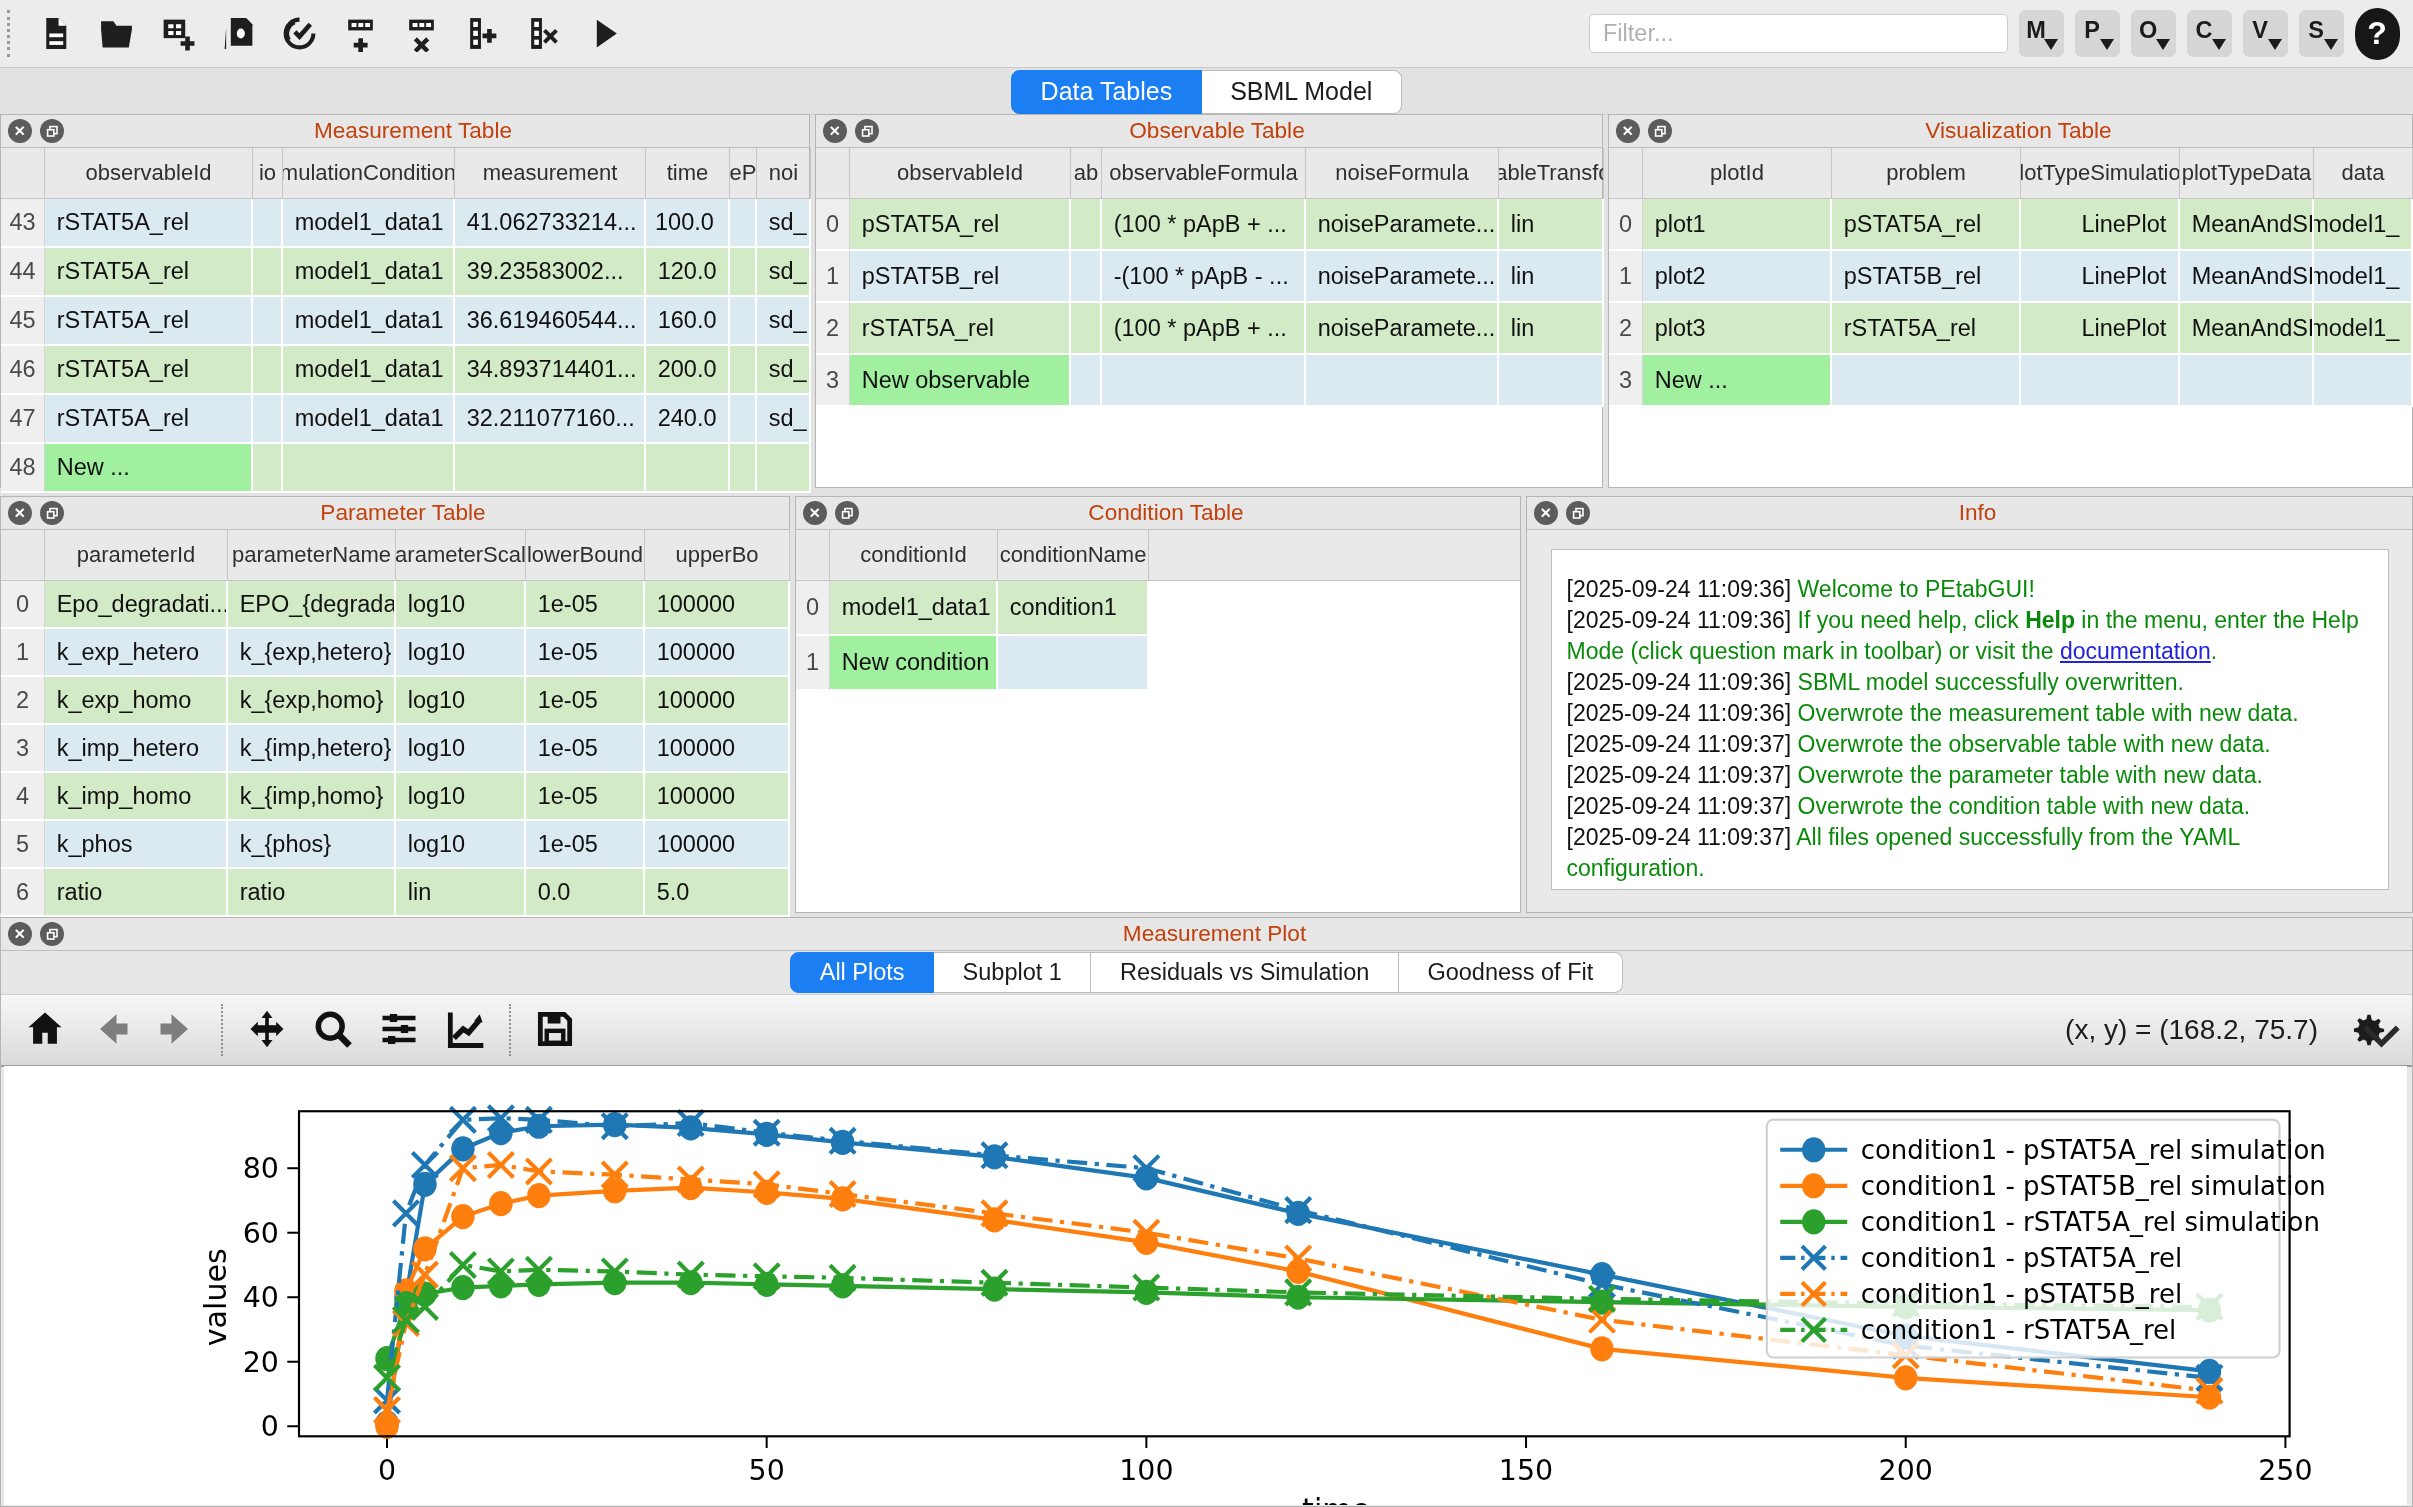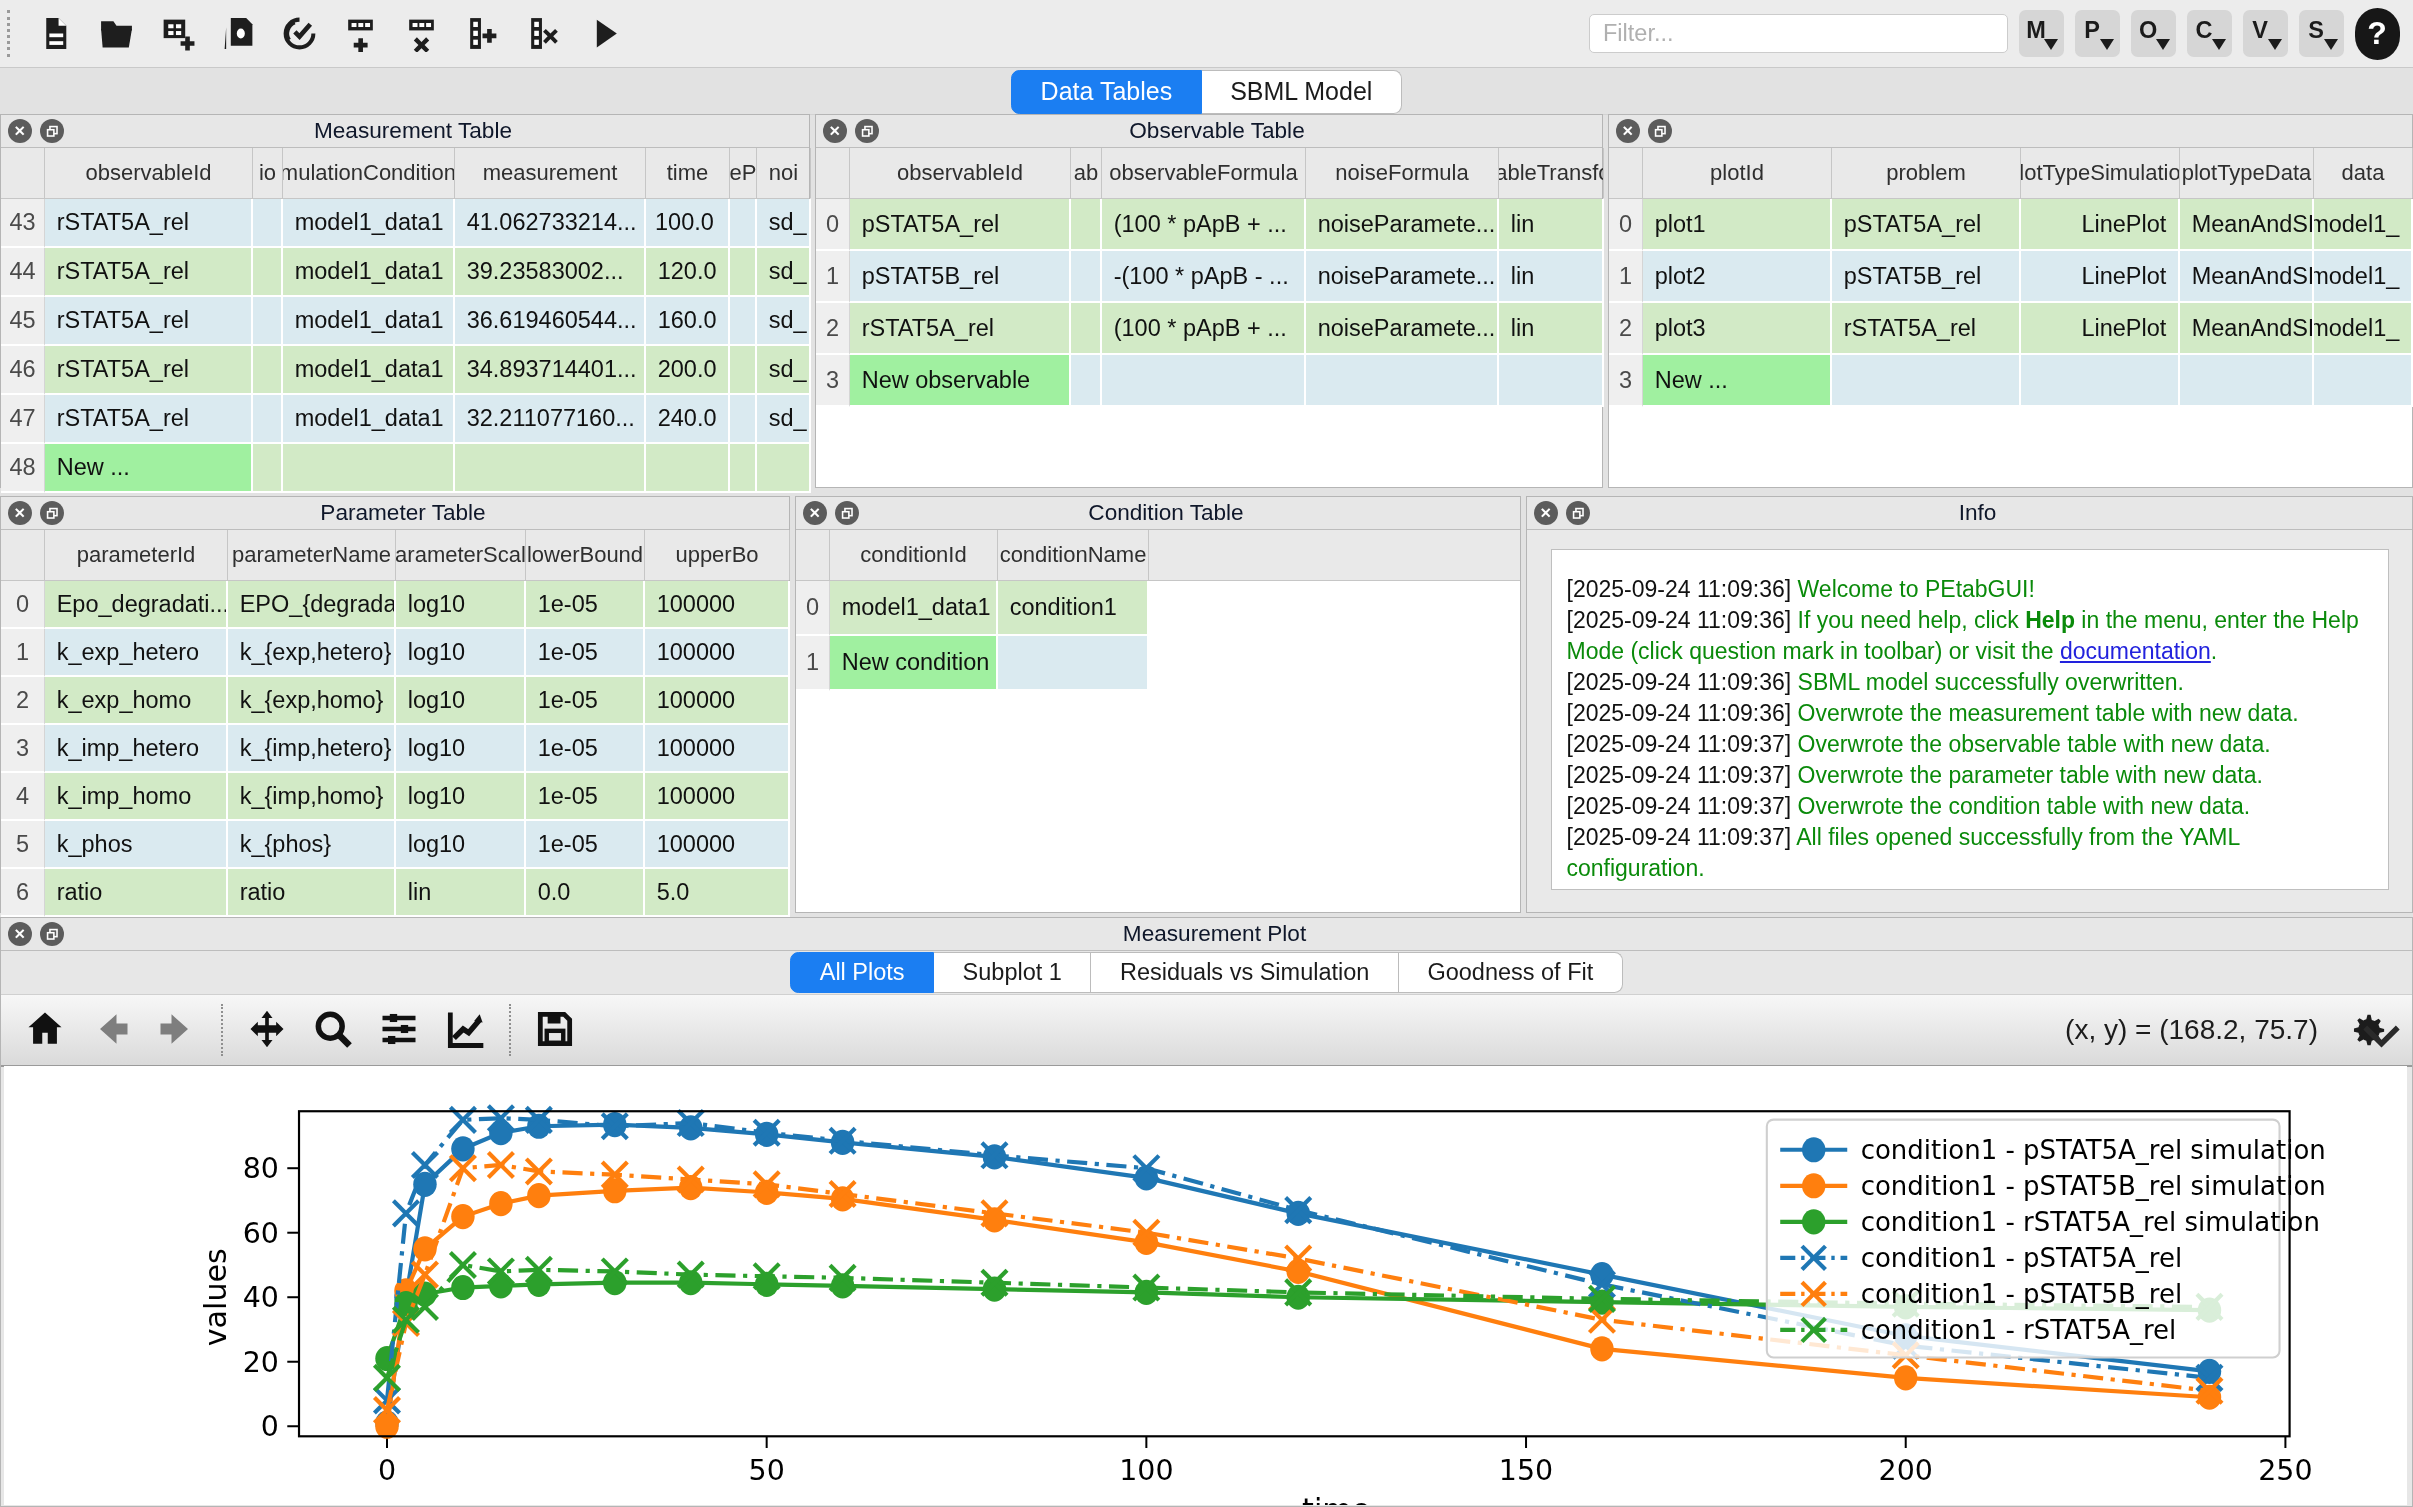--- a/index.html
+++ b/index.html
@@ -23,21 +23,21 @@
   #tabbar{position:absolute;left:0;top:69px;width:2413px;height:45px;display:flex;justify-content:center;align-items:center;border-bottom:1.7px solid #d2d2d2;}
   .seg{display:flex;}
   .seg-tab{height:42px;display:flex;align-items:center;justify-content:center;padding:0 28.5px;font-size:25px;border:1.7px solid #bcbcbc;background:#fff;color:#1b1b1b;}
   .seg-tab.first{border-radius:8.4px 0 0 8.4px;}
   .seg-tab.last{border-radius:0 8.4px 8.4px 0;border-left:none;}
   .seg-tab.active{background:#1b7ef2;border-color:#1b7ef2;color:#fff;}
 
   
   .panel{position:absolute;background:#ffffff;border:1.7px solid #b5b5b5;box-sizing:border-box;}
   .panel-title{height:32px;background:#e7e7e7;border-bottom:1.7px solid #bdbdbd;display:flex;align-items:center;position:relative;}
-  .panel-title .ttl{position:absolute;left:16px;right:0;text-align:center;font-size:22.6px;color:#0f172a;}
+  .panel-title .ttl{position:absolute;left:16px;right:0;text-align:center;font-size:22.6px;color:#c2410c;}
   .pbtns{display:flex;gap:8.4px;margin-left:6.7px;z-index:2;}
   .panel-btn{width:24px;height:24px;border-radius:50%;background:#5c5c5c;color:#fff;display:flex;align-items:center;justify-content:center;font-size:14.3px;font-weight:bold;}
   .panel-btn svg{width:12.6px;height:12.6px;}
   .thead{display:flex;background:#e9e9e9;border-bottom:1.7px solid #c6c6c6;}
   .th{box-sizing:border-box;overflow:hidden;white-space:nowrap;text-align:center;font-size:22px;color:#2f2f2f;border-right:1.7px solid #c6c6c6;display:flex;align-items:center;justify-content:center;}
   .trow{display:flex;}
   .td{box-sizing:border-box;overflow:hidden;white-space:nowrap;font-size:23.5px;color:#111;padding:0 11.7px;display:flex;align-items:center;border-right:2.5px solid #fff;border-bottom:2.5px solid #fff;}
   .td.num{background:#efefef;color:#4a4a4a;justify-content:center;padding:0;border-right:1.7px solid #d5d5d5;}
   .td.green{background:#d2eac6;}
   .td.blue{background:#daeaf0;}
@@ -332,20 +332,21 @@
       <div class="panel-title">
         <div class="pbtns">
           <div class="panel-btn">✕</div>
           <div class="panel-btn">
             <svg viewBox="0 0 16 16">
               <rect x="5" y="2" width="9" height="9" fill="none" stroke="#fff" stroke-width="2"></rect>
               <rect x="2" y="6" width="8" height="8" fill="#5c5c5c" stroke="#fff" stroke-width="2"></rect>
             </svg>
           </div>
         </div>
+        <div class="ttl">Visualization Table</div>
       </div>
       <div class="thead" style="height: 50px;">
         <div class="th" style="width: 34px; flex: 0 0 34px;"></div>
         <div class="th" style="width: 189px; flex: 0 0 189px;">plotId</div>
         <div class="th" style="width: 189px; flex: 0 0 189px;">problem</div>
         <div class="th" style="width: 159px; flex: 0 0 159px;">plotTypeSimulation</div>
         <div class="th" style="width: 134px; flex: 0 0 134px;">plotTypeData</div>
         <div class="th" style="width: 99px; flex: 0 0 99px;">data</div>
       </div>
       <div class="trow" style="height: 52px;">

